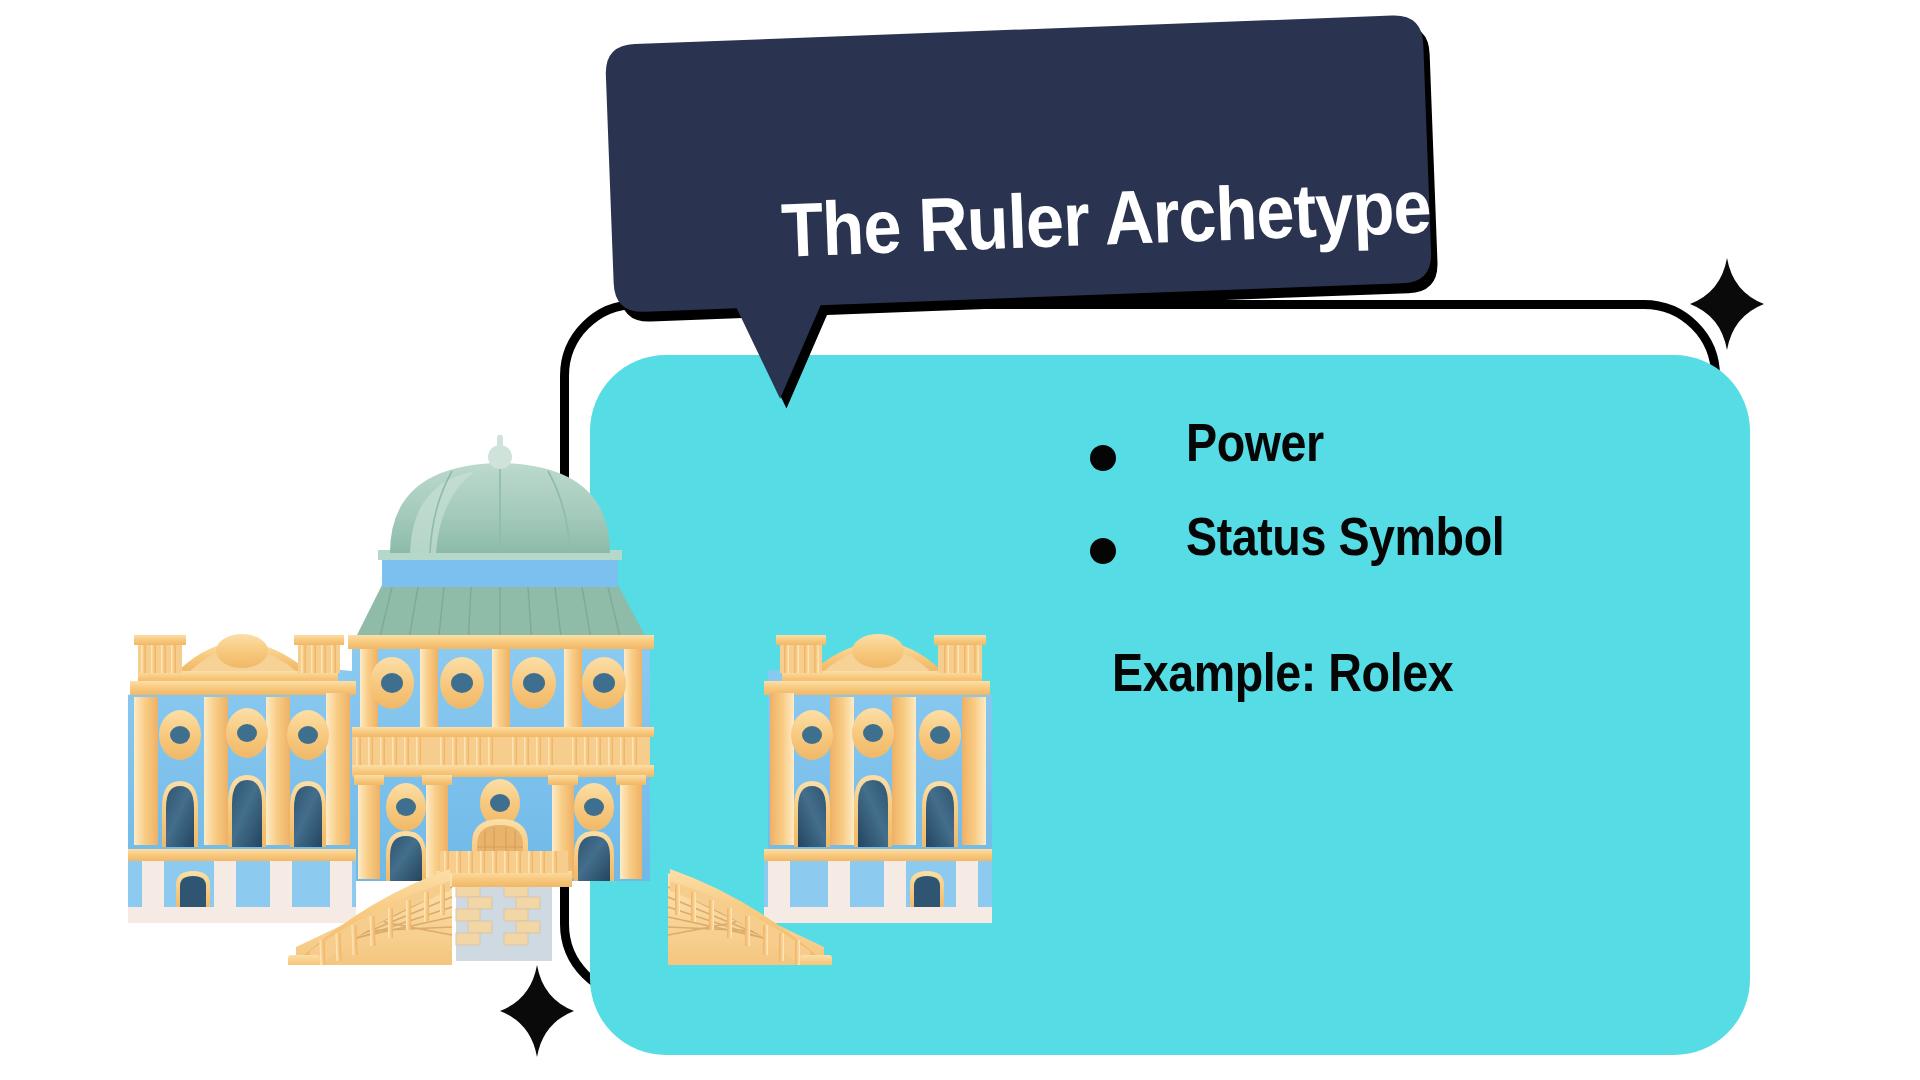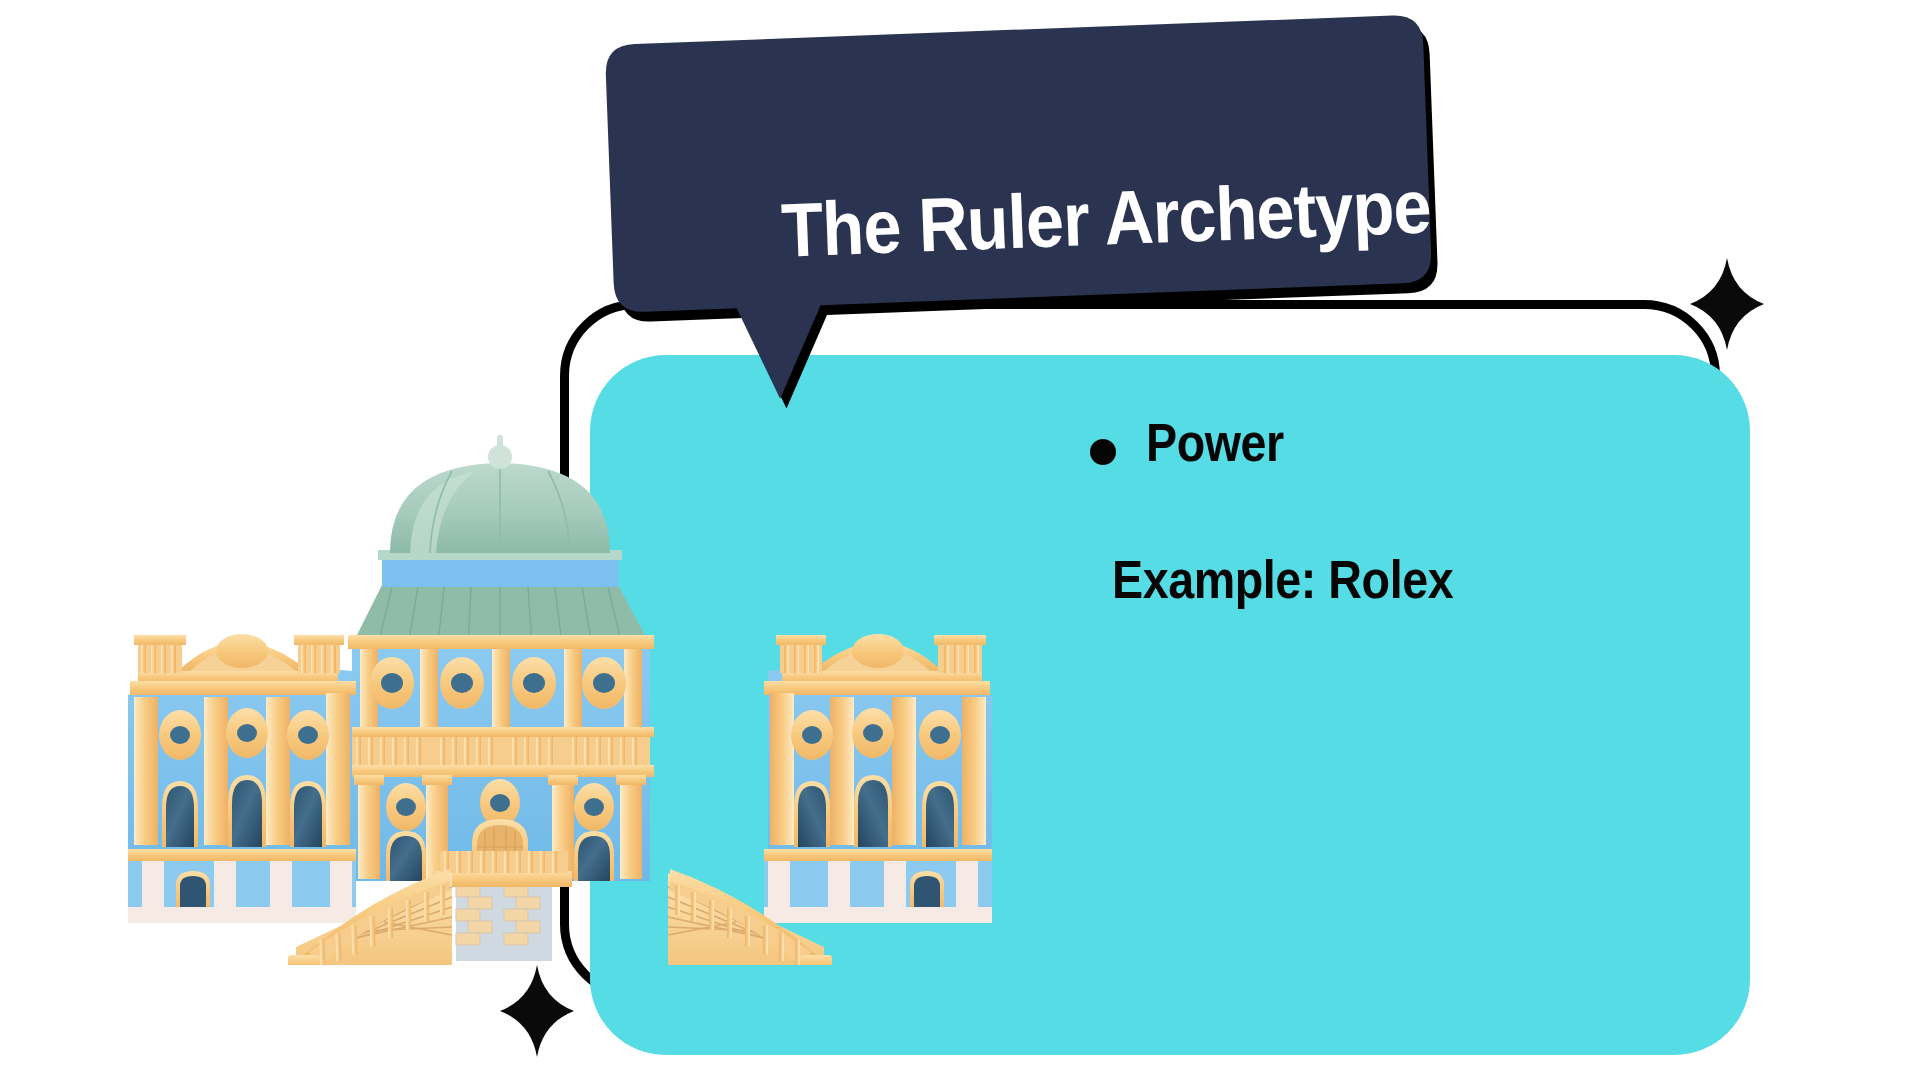--- a/index.html
+++ b/index.html
@@ -37,22 +37,23 @@
   
   .content{
     position:absolute;
     left:1090px; top:415px;
     width:620px;
     z-index:6;
   }
   .bullets{list-style:none;margin:0;padding:0;}
   .bullets li{
     display:flex;
-    align-items:center;
+    align-items:flex-end;
     margin-bottom:38px;
+    gap:40px;
   }
   .bullet-dot{
     width:26px;height:26px;border-radius:50%;
     background:#050505;
     flex:0 0 auto;
     margin-right:30px;
     margin-top:18px;
   }
   .bullet-text{
     font-size:53px;
@@ -462,20 +463,24 @@
       </g>
     </svg>
   </div>
 
   <div class="content">
     <ul class="bullets">
       <li>
         <span class="bullet-dot"></span>
         <span class="bullet-text">Power</span>
       </li>
+      <li>
+        <span class="bullet-dot"></span>
+        <span class="bullet-text">Status Symbol</span>
+      </li>
     </ul>
     <div class="example">Example: Rolex</div>
   </div>
 
   <div class="bubble-wrap">
     <svg class="bubble-svg" width="860" height="400" viewBox="0 0 860 400" xmlns="http://www.w3.org/2000/svg">
 
       <g transform="rotate(-2.15 430 160) translate(6,10)">
         <path d="M30 42 Q30 12 60 12 L818 12 Q848 12 848 42 L848 250 Q848 280 818 280 L236 280 L192 372 L152 280 L60 280 Q30 280 30 250 Z" fill="#000000"></path>
       </g>

